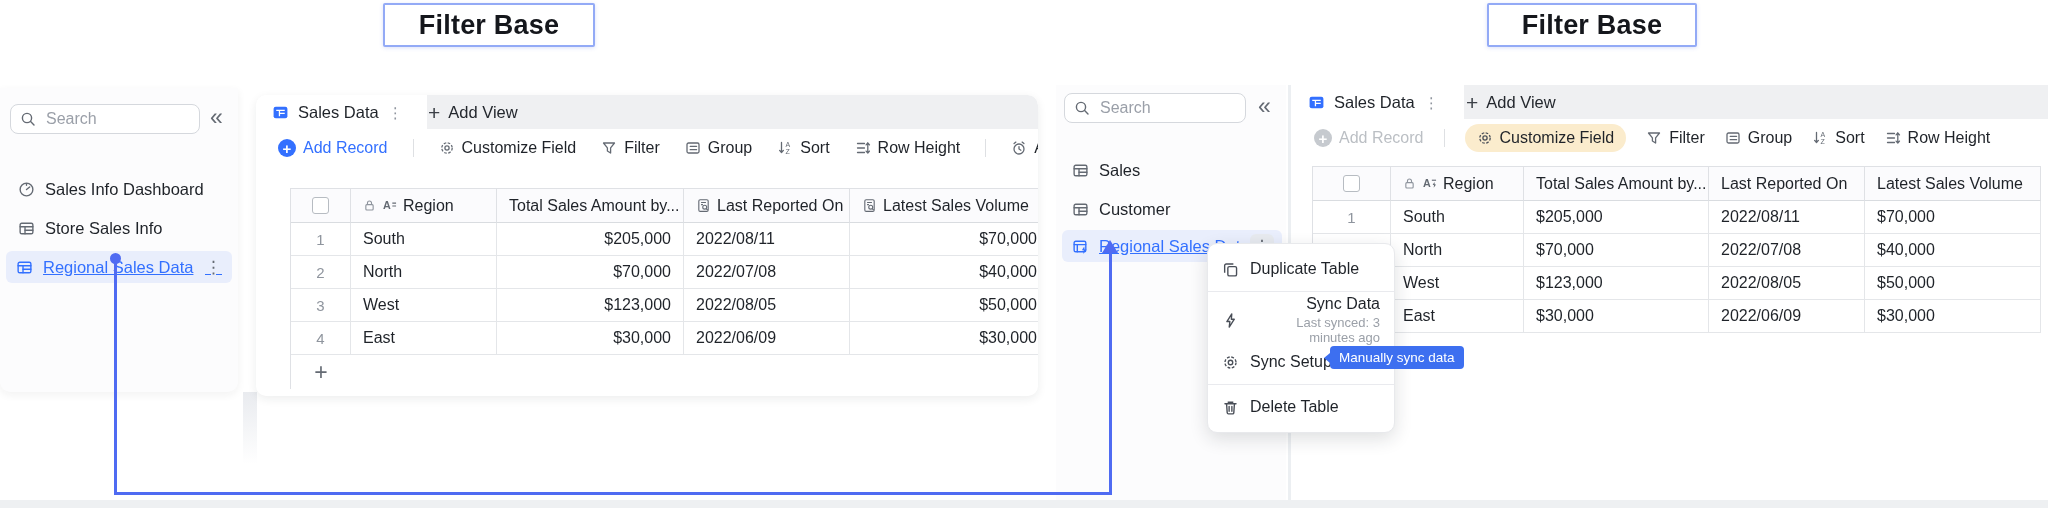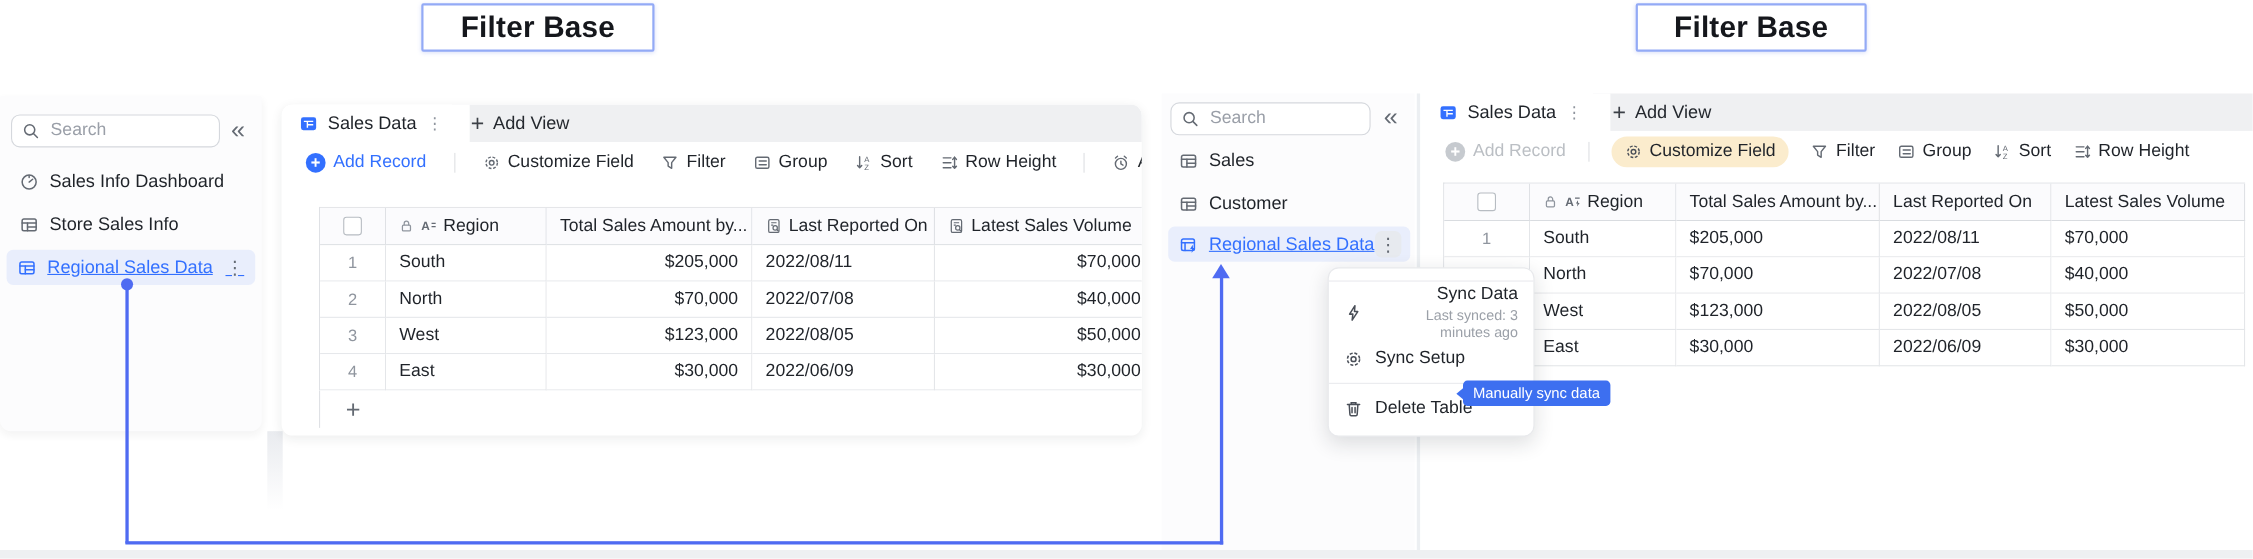--- a/index.html
+++ b/index.html
@@ -27,21 +27,21 @@
     display:flex;align-items:center;gap:8px;padding:0 9px;
   }
   .search-box input{
     border:none;outline:none;background:transparent;width:100%;
     font-family:"Liberation Sans",sans-serif;font-size:16px;color:#1f2329;
   }
   .search-box input::placeholder{color:#9a9fa8;}
   .collapse{position:absolute;font-size:23px;color:#646a73;line-height:1;cursor:pointer;}
   .side-item{
     position:absolute;height:32px;display:flex;align-items:center;gap:10px;
-    padding:0 10px;border-radius:6px;font-size:16.5px;color:#1f2329;white-space:nowrap;
+    padding:0 10px;border-radius:6px;font-size:16.5px;color:#1f2329;white-space:nowrap;margin-top:24px;
   }
   .side-item.sel{background:#e9eefc;color:#3370ff;font-weight:500;text-decoration:underline;}
   .dots{color:#646a73;font-size:17px;line-height:1;letter-spacing:0;}
   .dots-btn{
     position:absolute;right:8px;top:4px;width:24px;height:24px;border-radius:6px;background:#e7eaef;
     display:flex;align-items:center;justify-content:center;
   }
 
   
   .card{position:absolute;background:#fff;border-radius:10px;box-shadow:0 3px 10px rgba(31,35,41,.08);}
@@ -594,20 +594,29 @@
           <span>2022/06/09</span>
         </div>
       <div class="dt-cell" style="width:176px;">
           <span>$30,000</span>
         </div>
     </div>
   </div>
 </div>
 
 <div class="menu" style="left:1207px;top:243px;">
+  <div class="menu-item">
+    <span class="ico">
+      <svg width="17" height="17" viewBox="0 0 16 16" fill="none" stroke="#4a4f58" stroke-width="1.3" stroke-linejoin="round">
+          <rect x="5.5" y="5.3" width="8.2" height="8.7" rx="1.4"></rect>
+          <path d="M10.7 2.8 H4 a1.5 1.5 0 0 0 -1.5 1.5 V11"></path>
+        </svg>
+    </span>
+    <span>Duplicate Table</span>
+  </div>
   <div class="menu-sep"></div>
   <div class="menu-item menu-sync">
     <span class="ico">
       <svg width="17" height="17" viewBox="0 0 16 16" fill="none" stroke="#4a4f58" stroke-width="1.3" stroke-linejoin="round">
           <path d="M9.2 1.8 L4.6 9 H7.4 L6.8 14.2 L11.6 6.8 H8.8 Z"></path>
         </svg>
     </span>
     <span style="display:flex;flex-direction:column;justify-content:center;">
       <span>Sync Data</span>
       <span class="sub">Last synced: 3 minutes ago</span>

